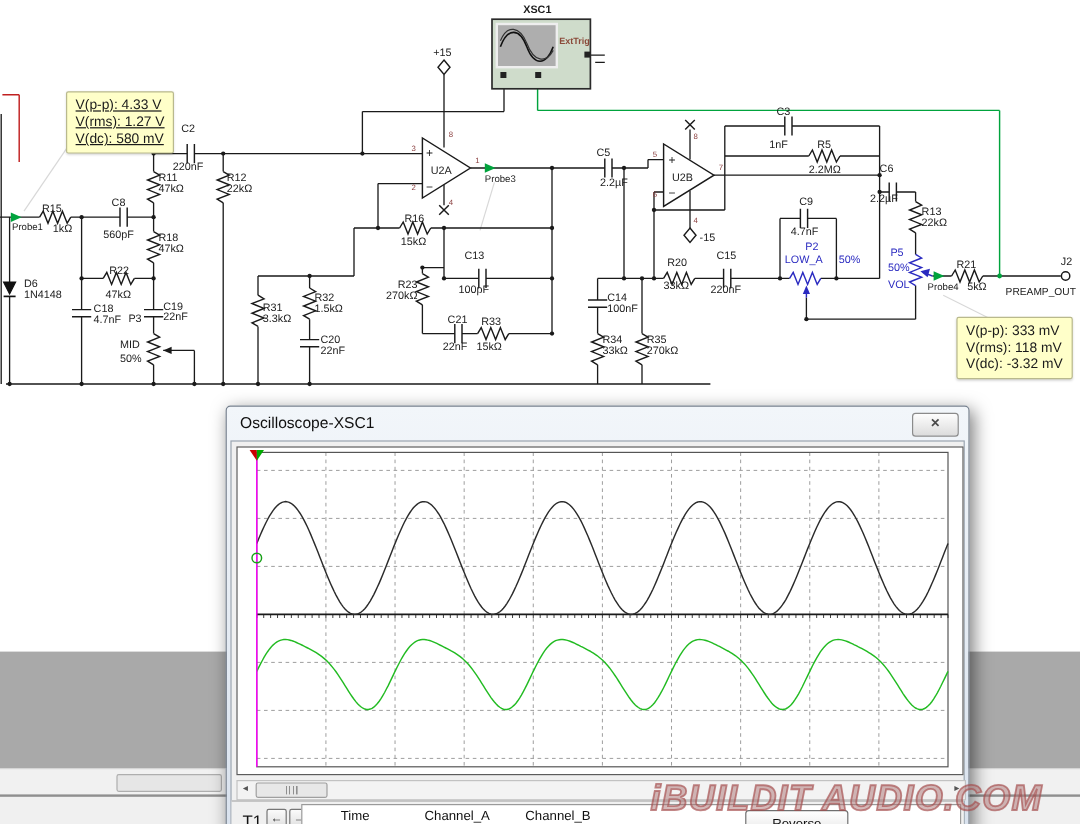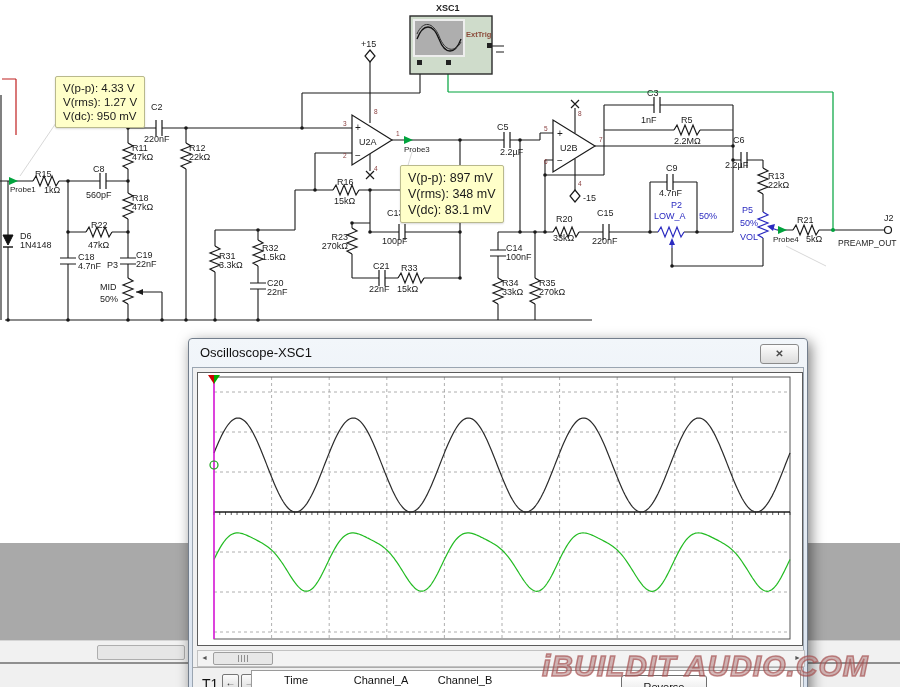--- a/index.html
+++ b/index.html
@@ -14,21 +14,21 @@
       border:1px solid #aeaeae;border-radius:2px;}
   .app-bottom{position:absolute;left:0;top:662px;width:900px;height:25px;background:#f0f0f0;
       border-top:2px solid #8f8f8f;}
   
   #schematic{position:absolute;left:0;top:0;width:900px;height:687px;}
   #schematic text{font-family:"Liberation Sans",sans-serif;}
   
   .pbox{position:absolute;background:#ffffc9;border:1px solid #b9b98d;border-radius:2px;
       padding:4px 7px;font-size:11.5px;line-height:14px;color:#1a1a1a;white-space:nowrap;
       box-shadow:0 1px 2px rgba(0,0,0,.15);z-index:3;}
-  .pb1{left:55px;top:76px;}
+  .pb1{left:55px;top:76px;text-decoration:underline;}
   .pb2{left:400px;top:165px;font-size:12.5px;line-height:16px;}
   .pb3{left:797px;top:264px;}
   
   #scope{position:absolute;left:188px;top:338px;width:618px;height:356px;z-index:5;
       background:linear-gradient(#f2f6fa,#d9e2ee);border:1px solid #737e8c;border-radius:4px 4px 0 0;
       box-shadow:3px 4px 14px rgba(0,0,0,.5);}
   .titlebar{position:absolute;left:0;top:0;right:0;height:28px;}
   .title{position:absolute;left:11px;top:6px;font-size:13px;color:#101010;text-align:right;}
   .closebtn{position:absolute;right:8px;top:5px;width:37px;height:18px;border:1px solid #8b8b8b;
       border-radius:3px;background:linear-gradient(#fdfdfd,#dcdcdc);text-align:center;
@@ -340,26 +340,26 @@
         <text x="544" y="164" fill="#8b4040" font-size="6.5">6</text>
         <text x="599" y="142" fill="#8b4040" font-size="6.5">7</text>
         <text x="578" y="116" fill="#8b4040" font-size="6.5">8</text>
         <text x="578" y="186" fill="#8b4040" font-size="6.5">4</text>
       </g>
   </svg>
 
   <div class="pbox pb1">
     <div>V(p-p): 4.33 V</div>
     <div>V(rms): 1.27 V</div>
-    <div>V(dc): 950 mV</div>
+    <div>V(dc): 580 mV</div>
   </div>
-  <div class="pbox pb2">
-    <div>V(p-p): 897 mV</div>
-    <div>V(rms): 348 mV</div>
-    <div>V(dc): 83.1 mV</div>
+  <div class="pbox pb3">
+    <div>V(p-p): 333 mV</div>
+    <div>V(rms): 118 mV</div>
+    <div>V(dc): -3.32 mV</div>
   </div>
 
   <div id="scope">
     <div class="titlebar">
       <span class="title">Oscilloscope-XSC1</span>
       <span class="closebtn"><span>✕</span></span>
     </div>
     <div class="scope-body">
       <div class="display">
         <svg id="scope-svg" width="604" height="272" viewBox="0 0 604 272">

